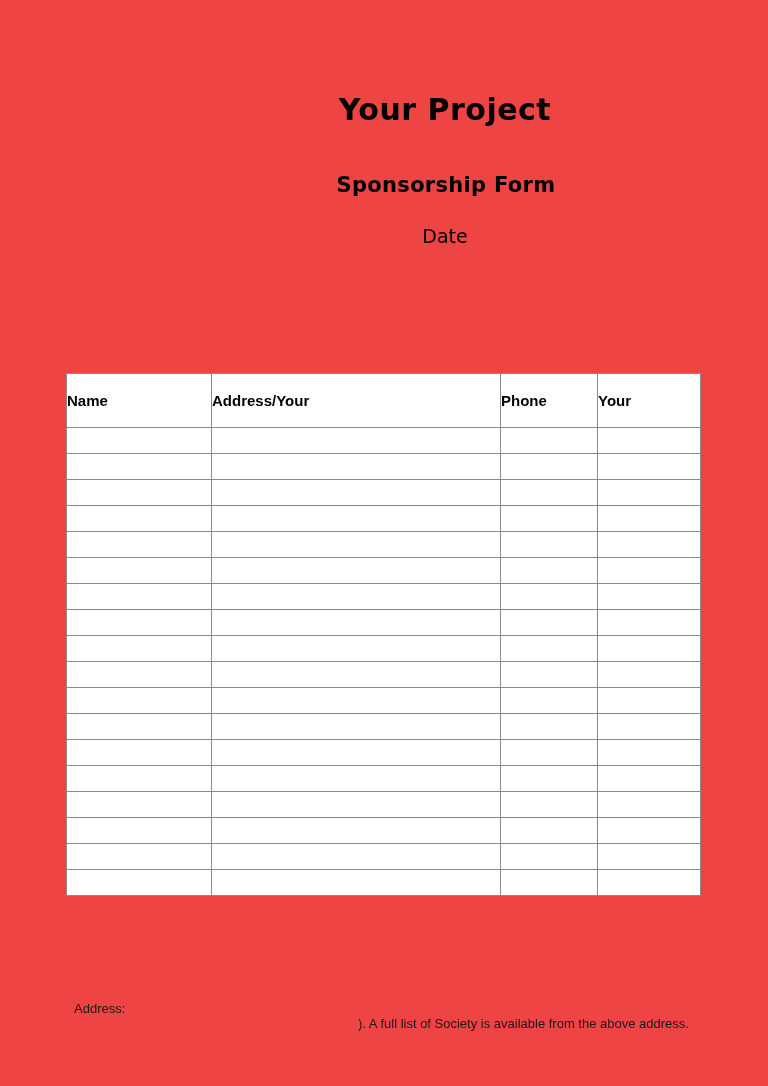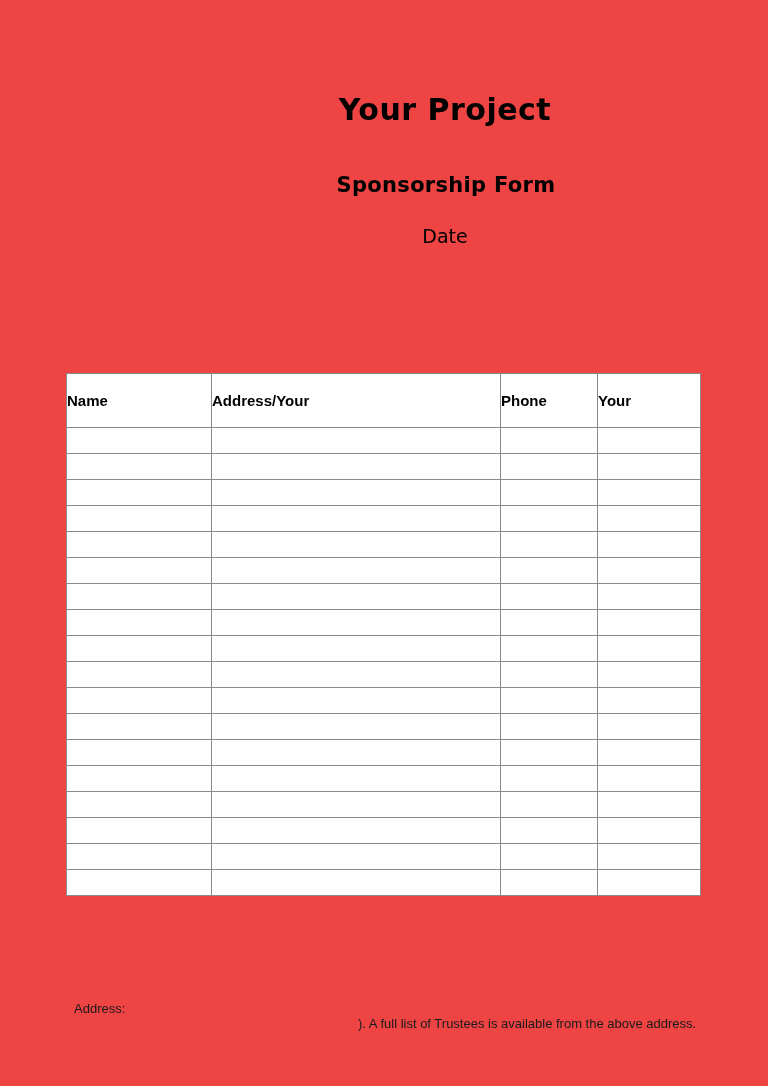--- a/index.html
+++ b/index.html
@@ -260,17 +260,17 @@
           <td></td>
         </tr>
       </tbody>
   </table>
 
   <div class="footer">
     <div class="footer-row">
       <span class="f-address">Address:</span>
     </div>
     <div class="footer-row">
-      <span class="f-trustee">).  A full list of Trustees is available from the above address.</span>
+      <span class="f-trustee">).  A full list of Society is available from the above address.</span>
     </div>
   </div>
 
 </div>
 
 </body></html>

